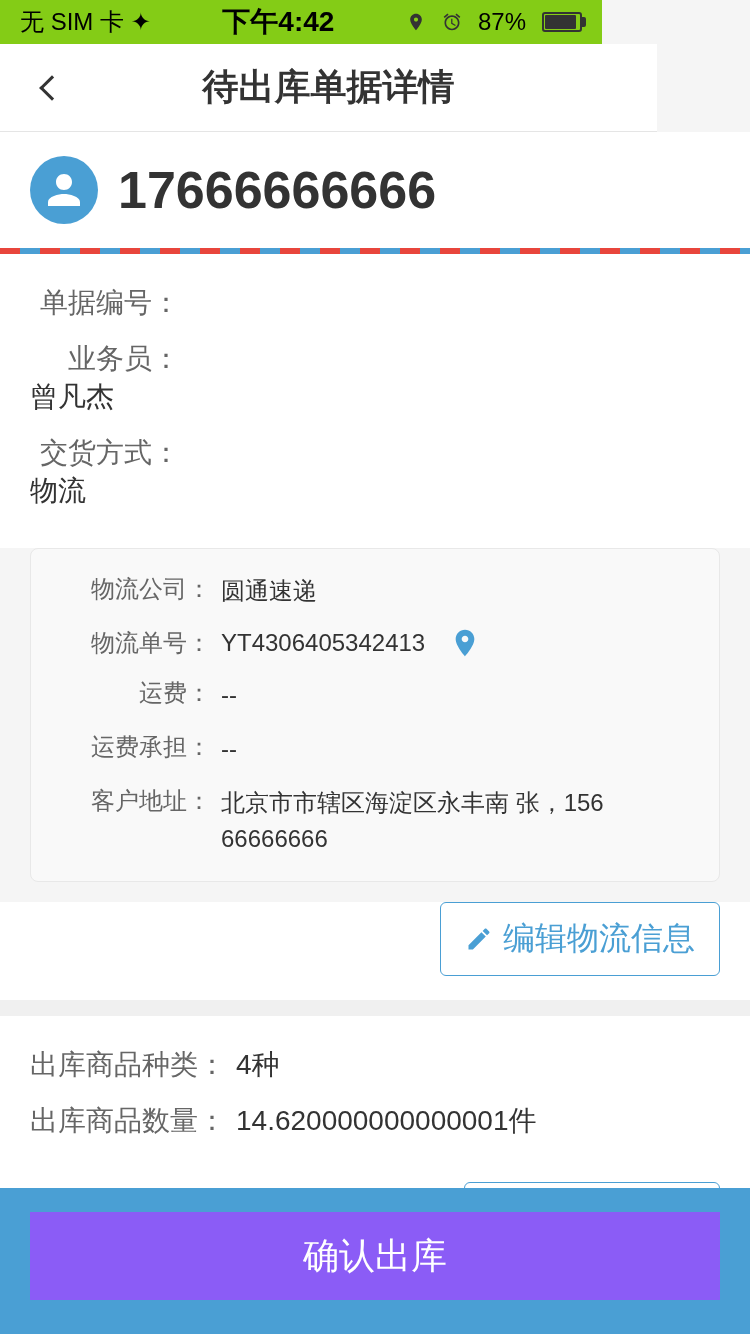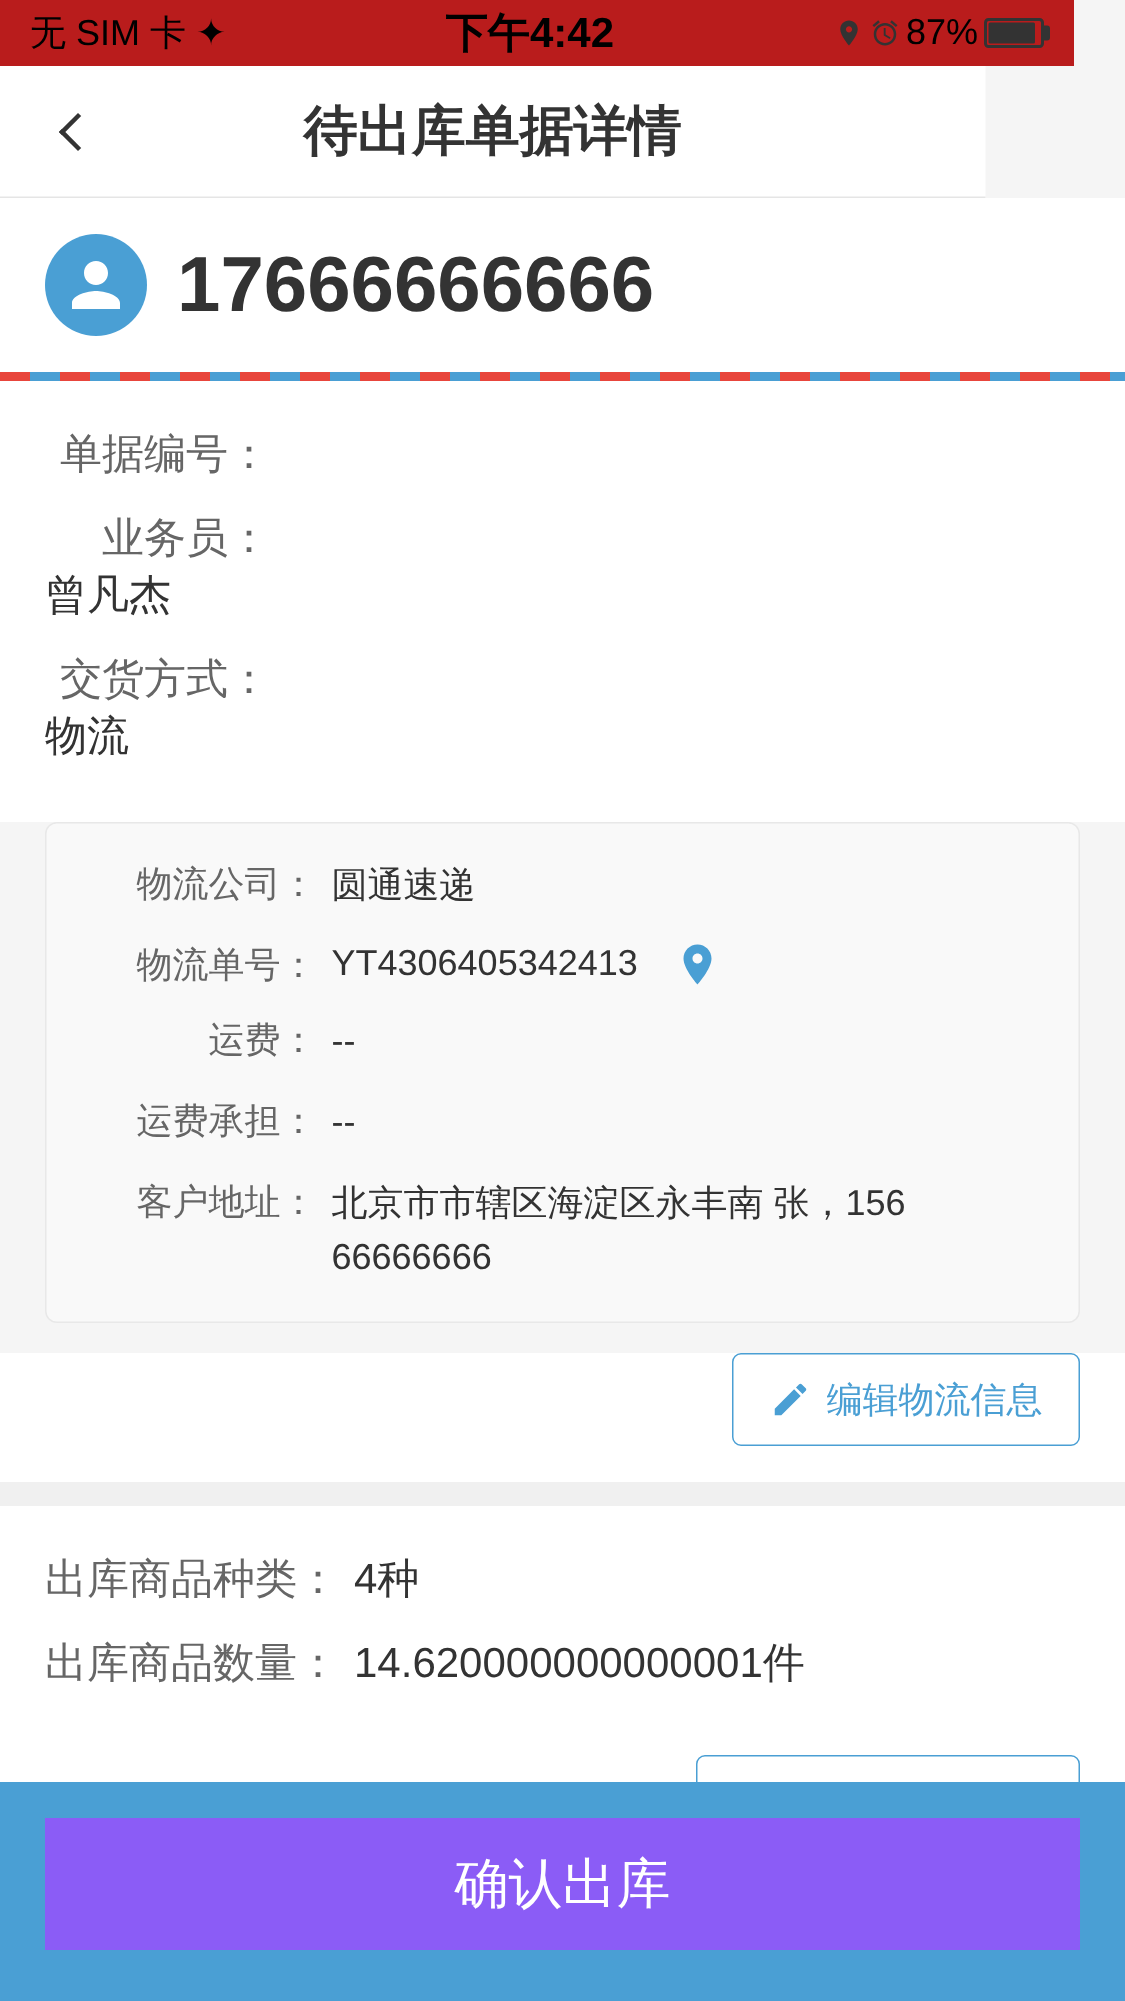--- a/index.html
+++ b/index.html
@@ -7,44 +7,44 @@
     body {
       width: 750px;
       min-height: 1334px;
       font-family: -apple-system, "PingFang SC", "Helvetica Neue", Arial, sans-serif;
       background: #f5f5f5;
       position: relative;
     }
 
     
     .status-bar {
-      width: 716px;
+      width: 602px;
       height: 44px;
-      background: #b91c1c;
+      background: #84cc16;
       display: flex;
       align-items: center;
       justify-content: space-between;
       padding: 0 20px;
       font-size: 26px;
       font-weight: 500;
     }
     .status-left {
       display: flex;
       align-items: center;
       gap: 8px;
       font-size: 24px;
     }
     .status-center {
       font-size: 28px;
       font-weight: 600;
     }
     .status-right {
       display: flex;
       align-items: center;
-      gap: 4px;
+      gap: 16px;
       font-size: 24px;
     }
     .battery-icon {
       display: inline-block;
       width: 40px;
       height: 20px;
       border: 2px solid #333;
       border-radius: 3px;
       position: relative;
       vertical-align: middle;
@@ -231,21 +231,21 @@
       gap: 10px;
       cursor: pointer;
       background: #fff;
     }
     .edit-btn-icon {
       width: 28px;
       height: 28px;
       fill: #4a9fd4;
     }
     .edit-btn-text {
-      font-size: 24px;
+      font-size: 32px;
       color: #4a9fd4;
     }
 
     
     .section-divider {
       width: 750px;
       height: 16px;
       background: #f0f0f0;
     }
 

